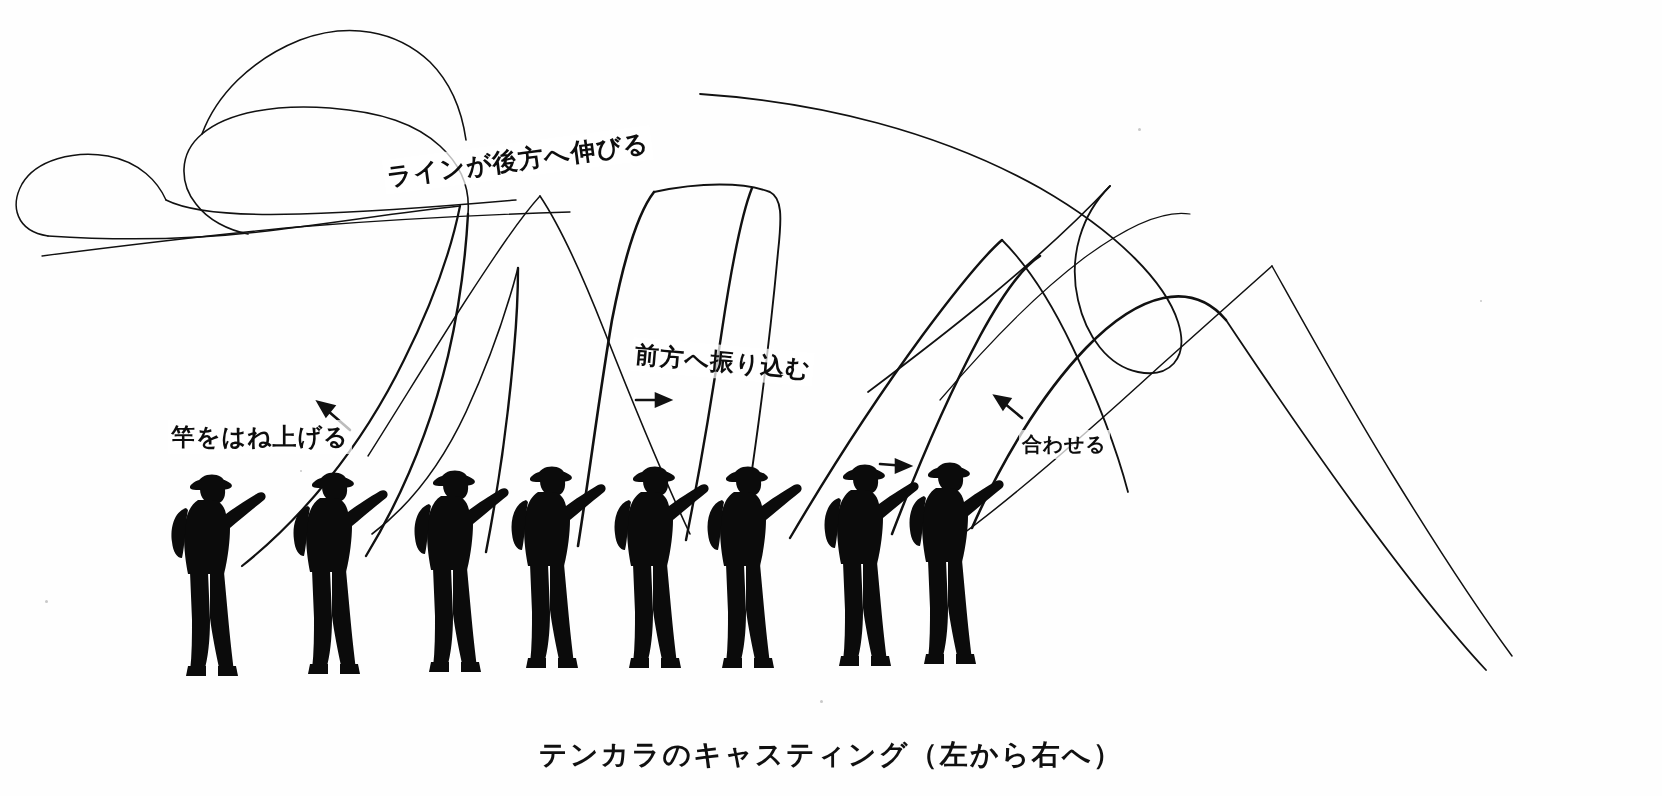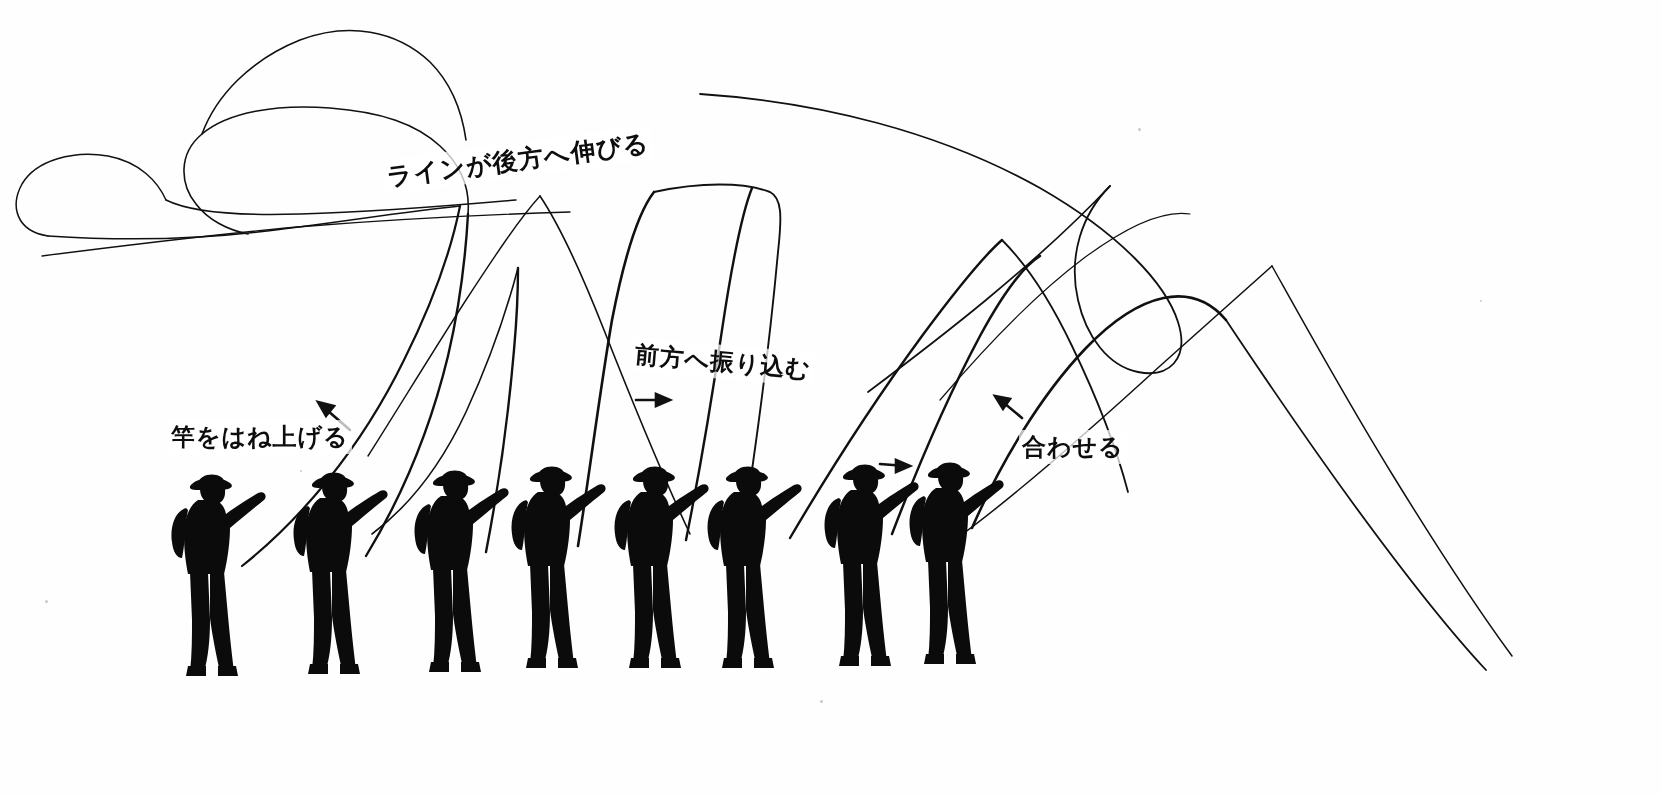--- a/index.html
+++ b/index.html
@@ -53,21 +53,21 @@
   }
   .annot-flick {
     left: 168px;
     top: 420px;
     font-size: 24px;
     font-weight: 700;
   }
   .annot-set-hook {
     left: 1019px;
     top: 430px;
-    font-size: 24px;
+    font-size: 20px;
     font-weight: 700;
   }
   .caption {
     position: absolute;
     left: 0;
     right: 0;
     top: 736px;
     text-align: center;
     font-size: 28px;
     font-weight: 700;
@@ -208,20 +208,21 @@
   </svg>
 
   <div class="annot annot-line-back">ラインが後方へ伸びる</div>
 
   <div class="annot annot-forward">前方へ振り込む</div>
 
   <div class="annot annot-flick">竿をはね上げる</div>
 
   <div class="annot annot-set-hook">合わせる</div>
 
+  <div class="caption">テンカラのキャスティング（左から右へ）</div>
 
   <div class="speck" style="left:1138px;top:128px;width:3px;height:3px;"></div>
   <div class="speck" style="left:45px;top:600px;width:3px;height:3px;"></div>
   <div class="speck" style="left:1480px;top:300px;width:2px;height:2px;"></div>
   <div class="speck" style="left:820px;top:700px;width:3px;height:3px;"></div>
   <div class="speck" style="left:300px;top:470px;width:2px;height:2px;"></div>
 
 </div>
 
 </body></html>

